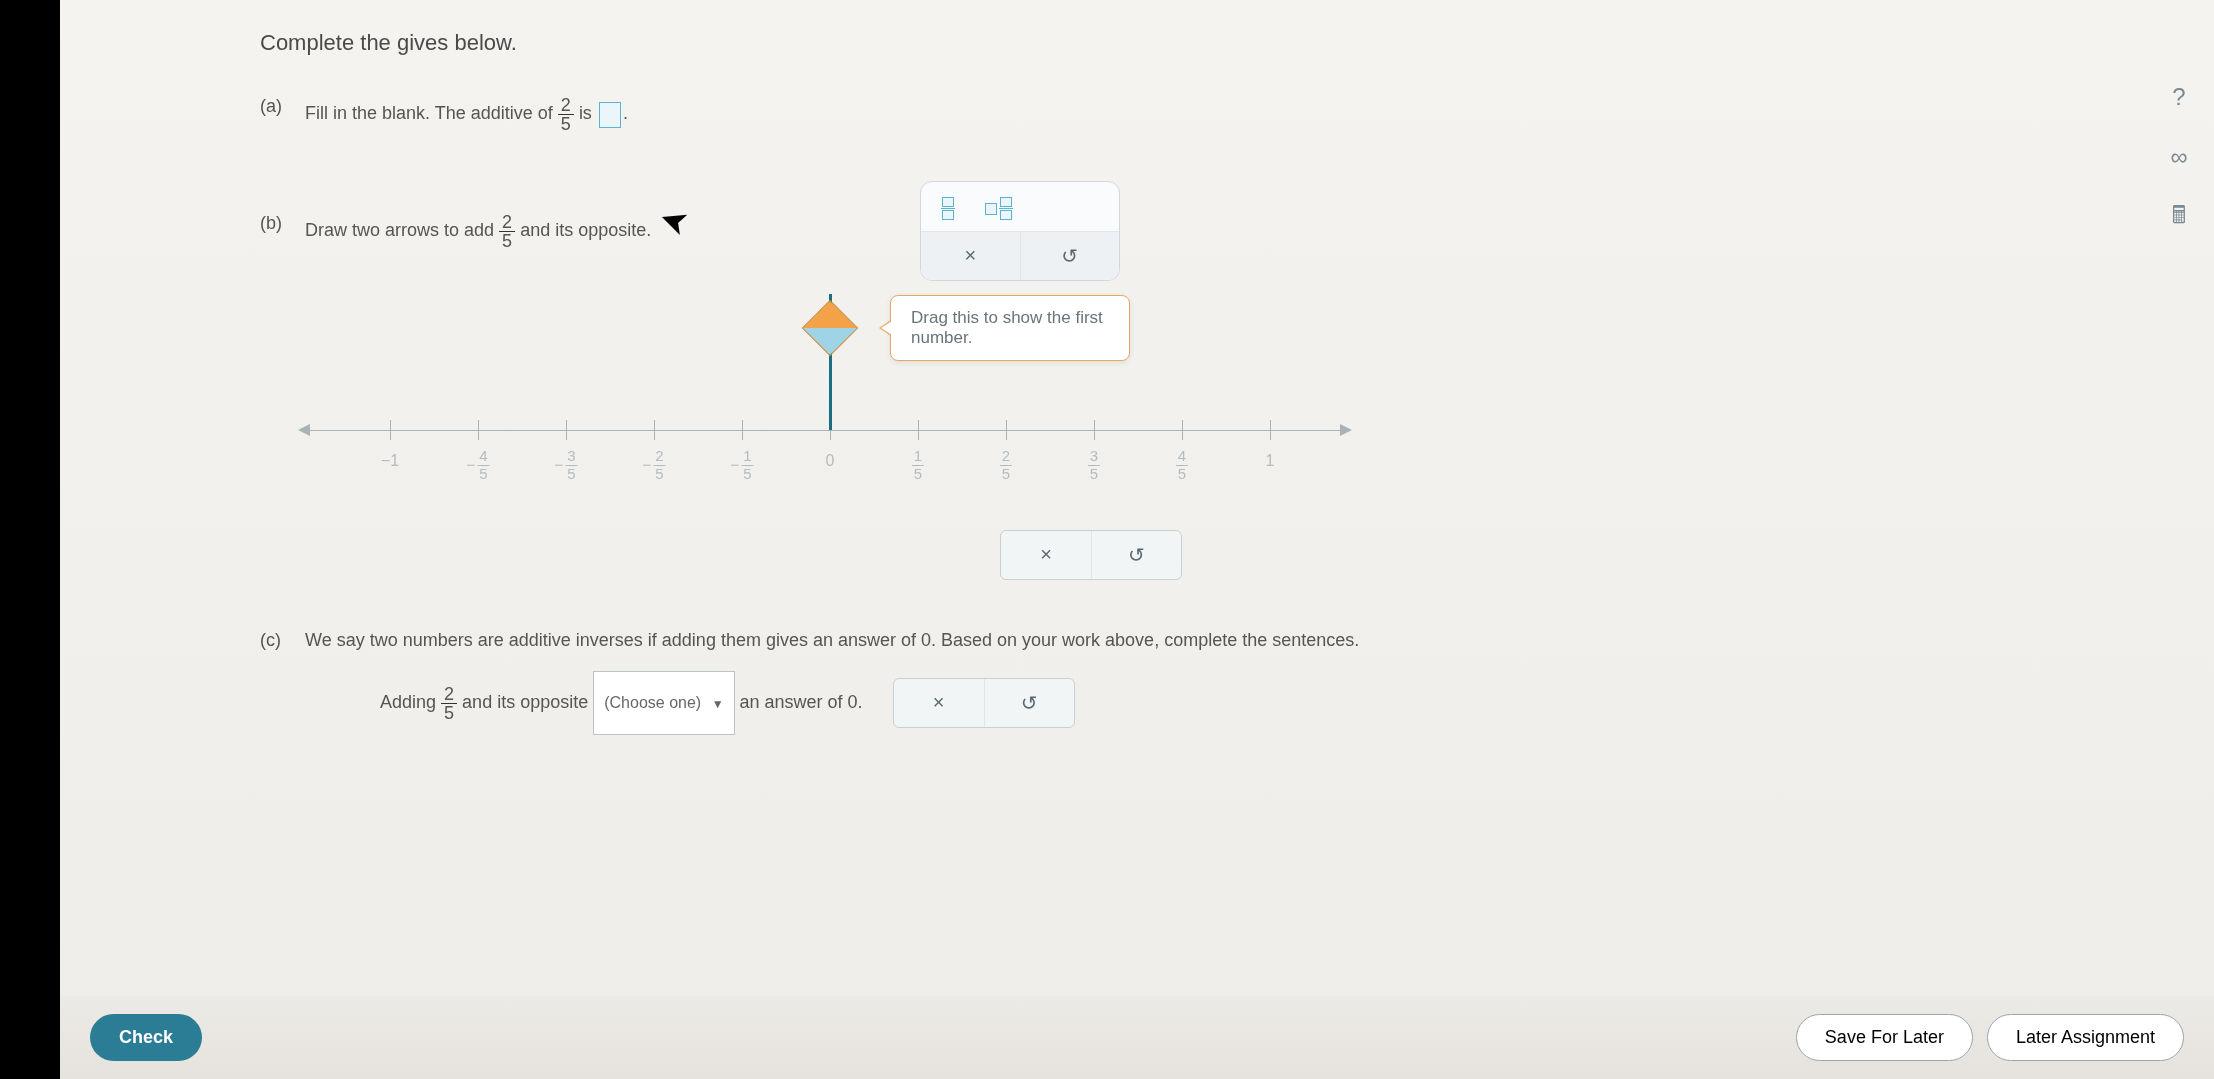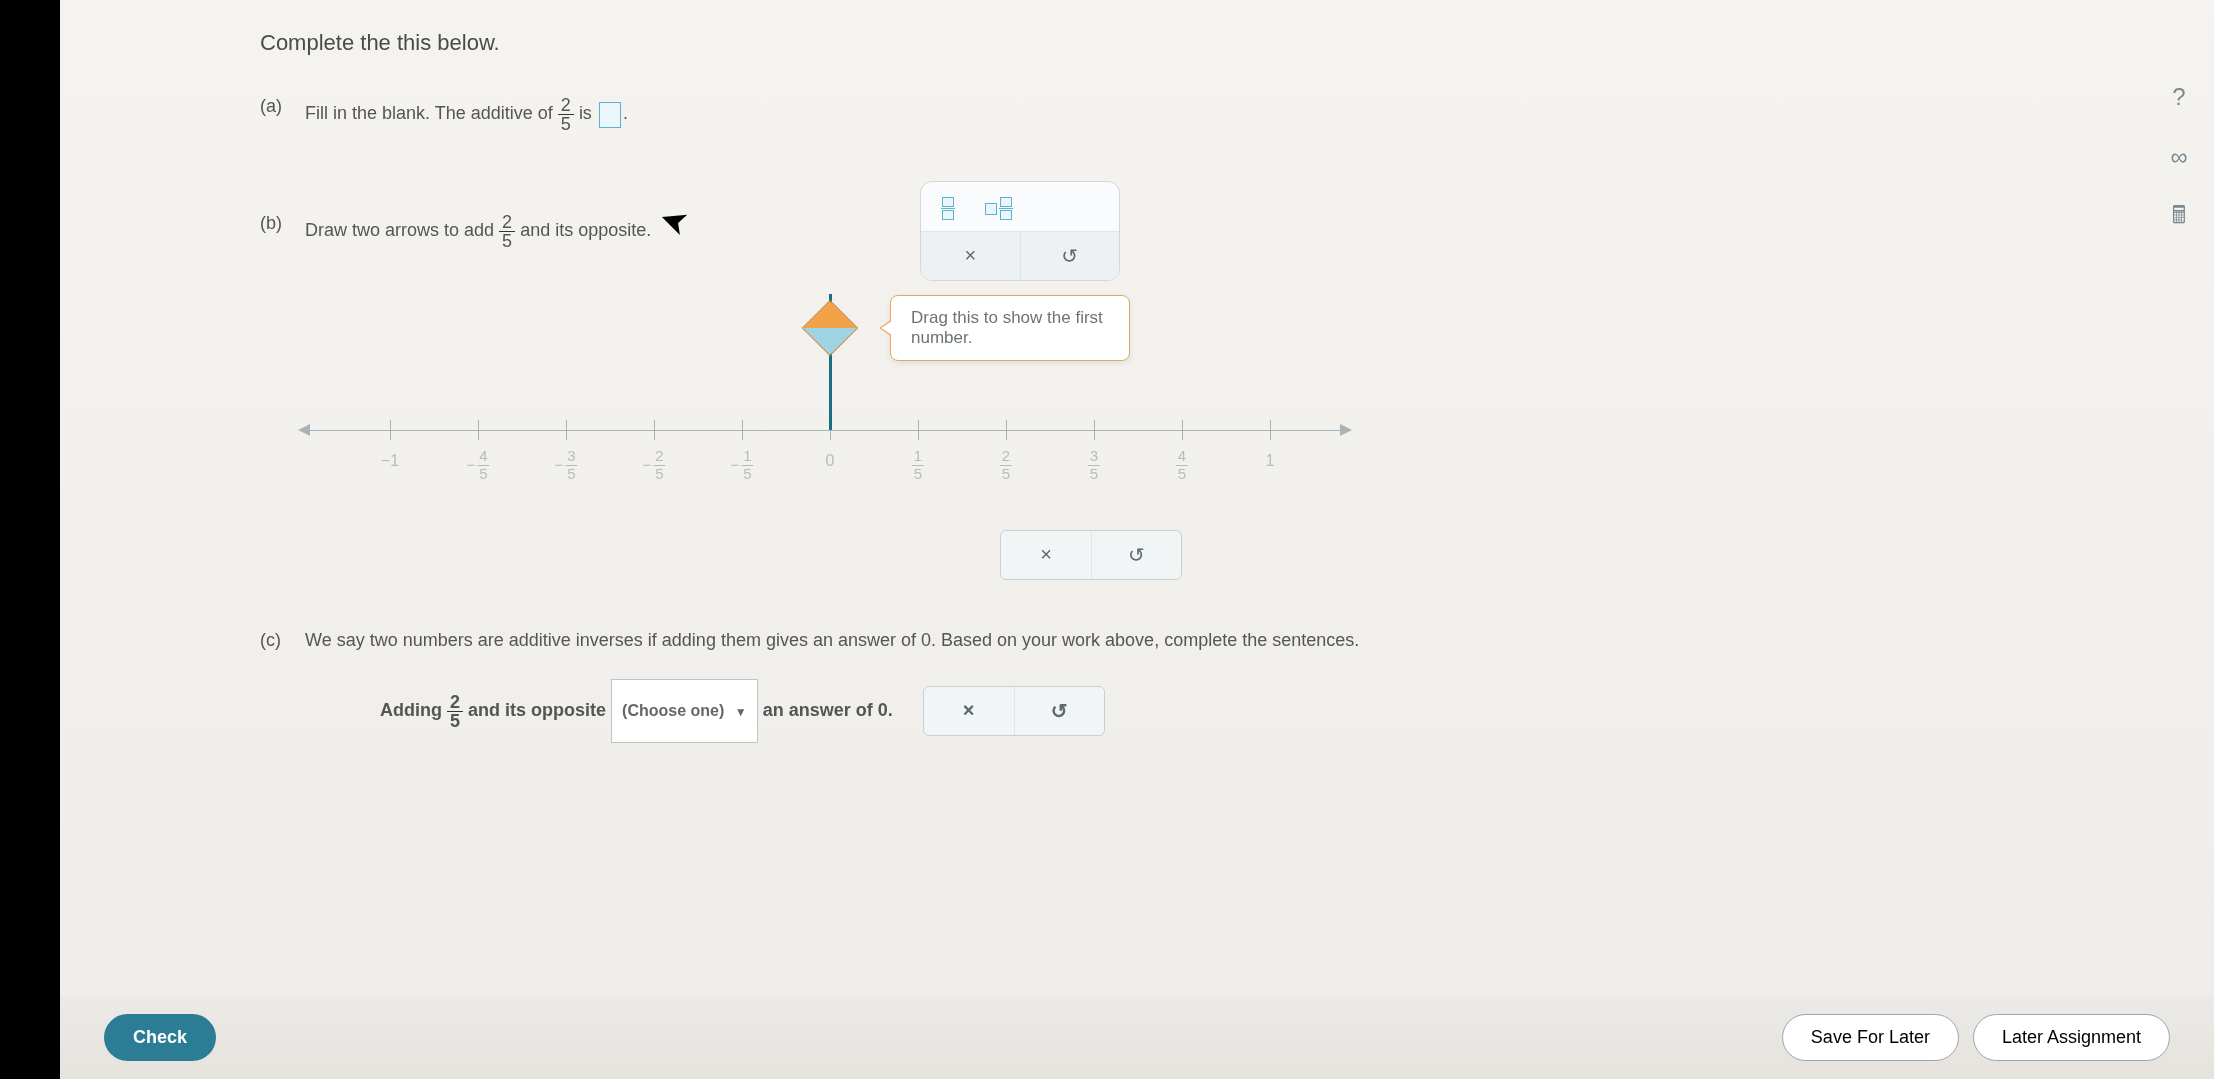--- a/index.html
+++ b/index.html
@@ -101,21 +101,21 @@
   .dropdown {
     display:inline-block; border:1px solid #bcc4c8; background:#fff;
     padding:22px 10px; font-size:16px; color:#666; cursor:pointer;
     vertical-align:middle;
   }
   .dropdown .caret { font-size:12px; margin-left:6px; }
 
   
   .footer {
     position:absolute; left:0; bottom:0; width:100%;
-    padding:18px 44px; display:flex; align-items:center;
+    padding:18px 30px; display:flex; align-items:center;
     background:linear-gradient(180deg,#eceae6 0%,#e6e3df 100%);
   }
   .btn {
     border-radius:24px; padding:12px 28px; font-size:18px; cursor:pointer;
     border:1px solid transparent;
   }
   .btn-check { background:#2a7d94; color:#fff; font-weight:bold; }
   .btn-outline { background:#fff; border:1px solid #9aa6ac; color:#000000; }
   .footer .spacer { flex:1; }
 
@@ -133,21 +133,21 @@
     pointer-events:none;
   }
 </style>
 </head>
 <body>
 
 <div class="stage">
 
   <div class="content">
 
-    <div class="instr">Complete the this below.</div>
+    <div class="instr">Complete the gives below.</div>
 
     <div class="part">
       <span class="part-label">(a)</span>
       <span class="part-body">
         <span>Fill in the blank. The additive of</span>
         <span class="frac">
           <span class="num">2</span>
           <span class="den">5</span>
         </span>
         <span>is</span>
@@ -265,21 +265,21 @@
         <span class="mini-panel">
           <span class="mb">×</span>
           <span class="mb">↺</span>
         </span>
       </div>
     </div>
 
     <div class="part" style="margin-top:50px;">
       <span class="part-label">(c)</span>
       <span class="part-body" style="max-width:1200px;">We say two numbers are additive inverses if adding them gives an answer of 0. Based on your work above, complete the sentences.</span>
-      <div style="margin:28px 0 0 120px;font-weight:bold;">
+      <div style="margin:20px 0 0 120px;">
         <span>Adding</span>
         <span class="frac">
           <span class="num">2</span>
           <span class="den">5</span>
         </span>
         <span>and its opposite</span>
         <span class="dropdown">
           <span>(Choose one)</span>
           <span class="caret">▼</span>
         </span>

